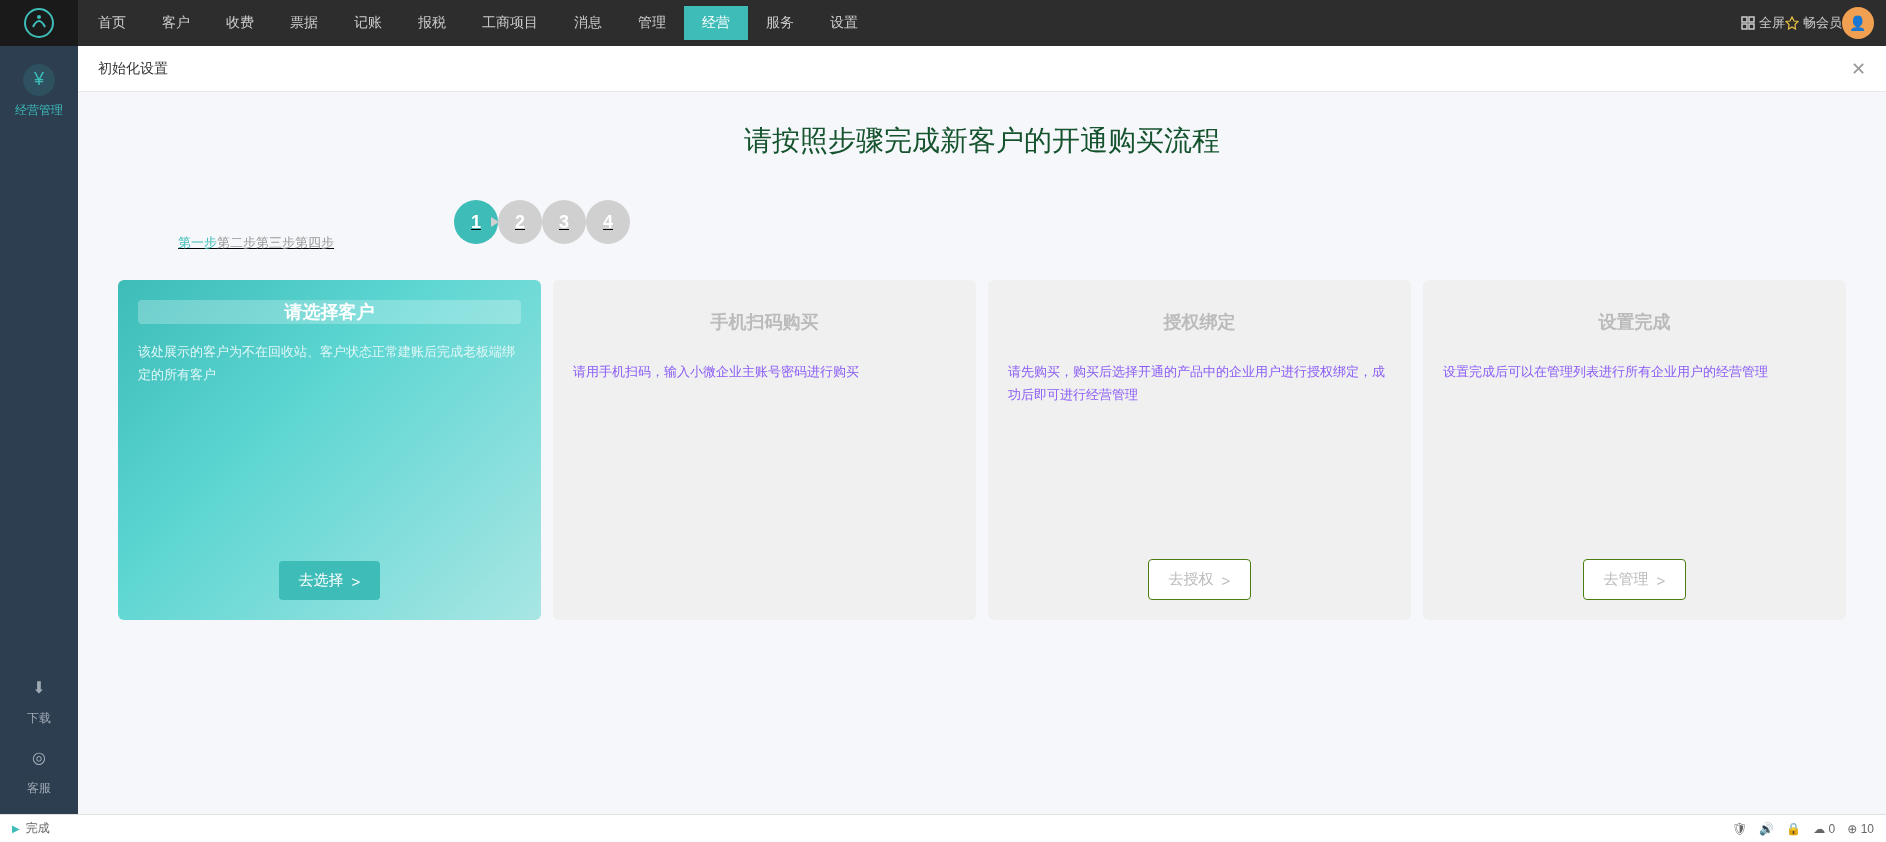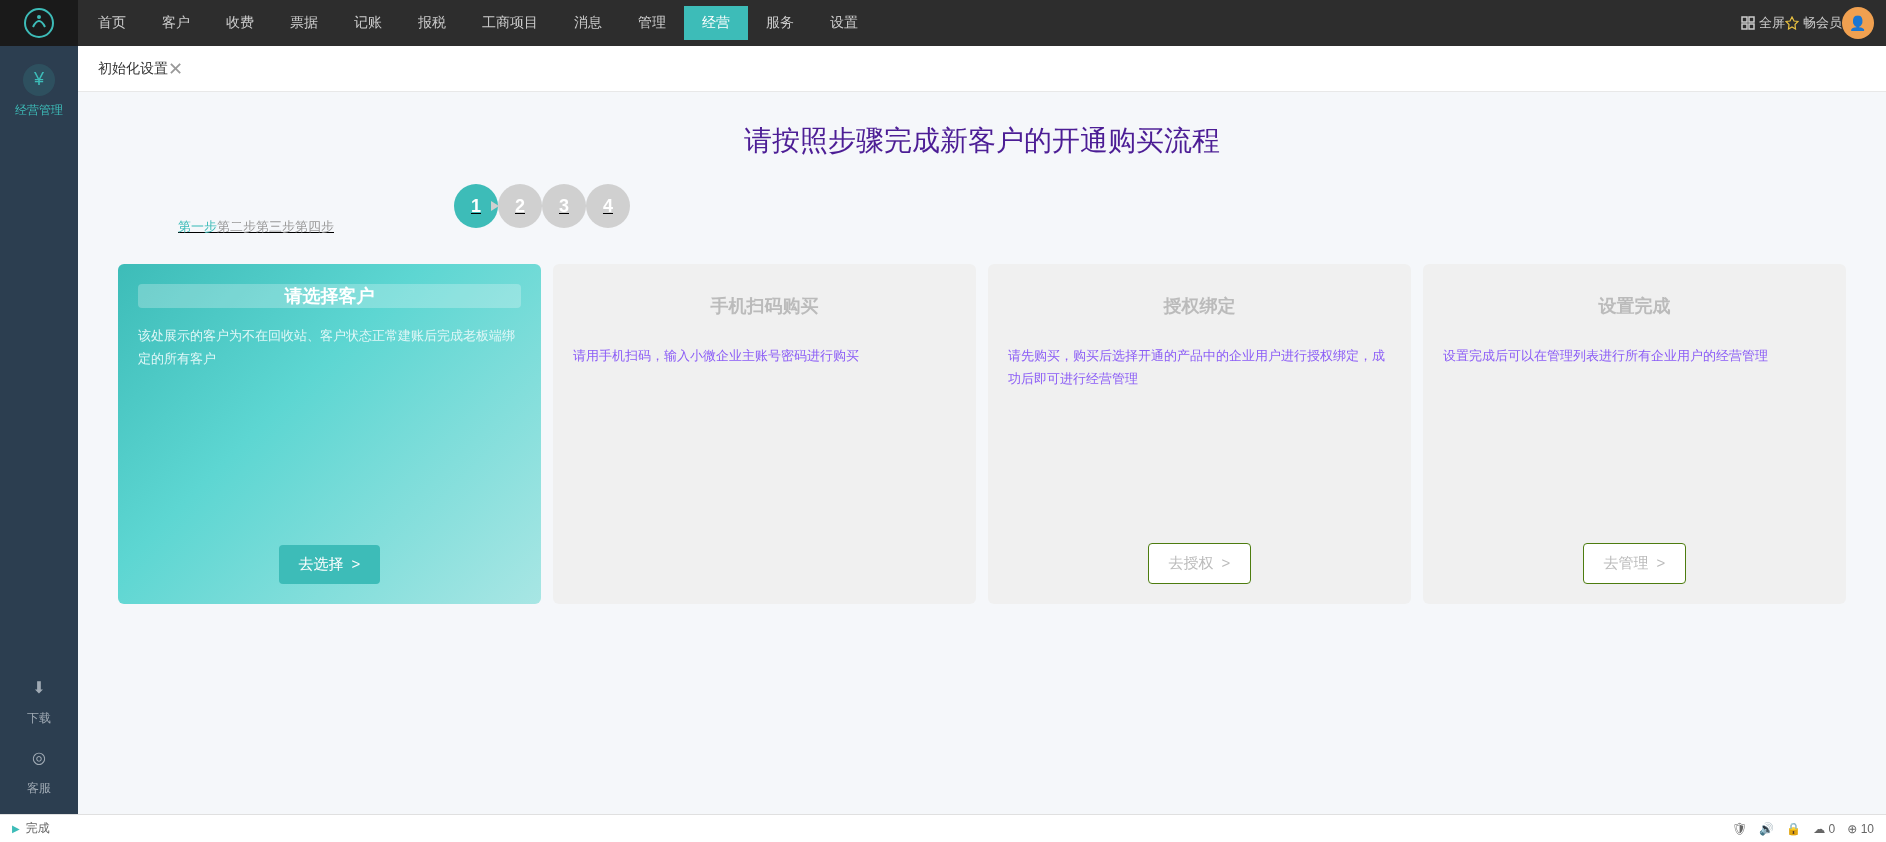--- a/index.html
+++ b/index.html
@@ -114,20 +114,21 @@
       overflow: hidden;
     }
 
     
     .page-header {
       background: #fff;
       padding: 0 20px;
       height: 46px;
       display: flex;
       align-items: center;
+      justify-content: space-between;
       border-bottom: 1px solid #e8e8e8;
     }
     .page-header .page-title {
       font-size: 14px;
       color: #333;
     }
     .page-header .close-btn {
       font-size: 18px;
       color: #999;
       cursor: pointer;
@@ -136,22 +137,22 @@
     
     .content-area {
       padding: 30px 40px;
       height: calc(100% - 46px);
       overflow-y: auto;
     }
 
     .main-title {
       text-align: center;
       font-size: 28px;
-      color: #4c1d95;
-      margin-bottom: 24px;
+      color: #14532d;
+      margin-bottom: 40px;
       font-weight: 400;
     }
 
     
     .cards-container {
       display: flex;
       gap: 12px;
       margin-top: 0;
     }
     .step-card {
@@ -185,21 +186,21 @@
       display: flex;
       justify-content: center;
     }
     .btn-action {
       padding: 10px 20px;
       border-radius: 4px;
       font-size: 15px;
       cursor: pointer;
       border: none;
       display: flex;
-      align-items: flex-start;
+      align-items: flex-end;
       gap: 8px;
     }
     .btn-active {
       background: #3dbcb8;
       color: #fff;
       border: none;
     }
     .btn-inactive {
       background: #fff;
       color: #bbb;

